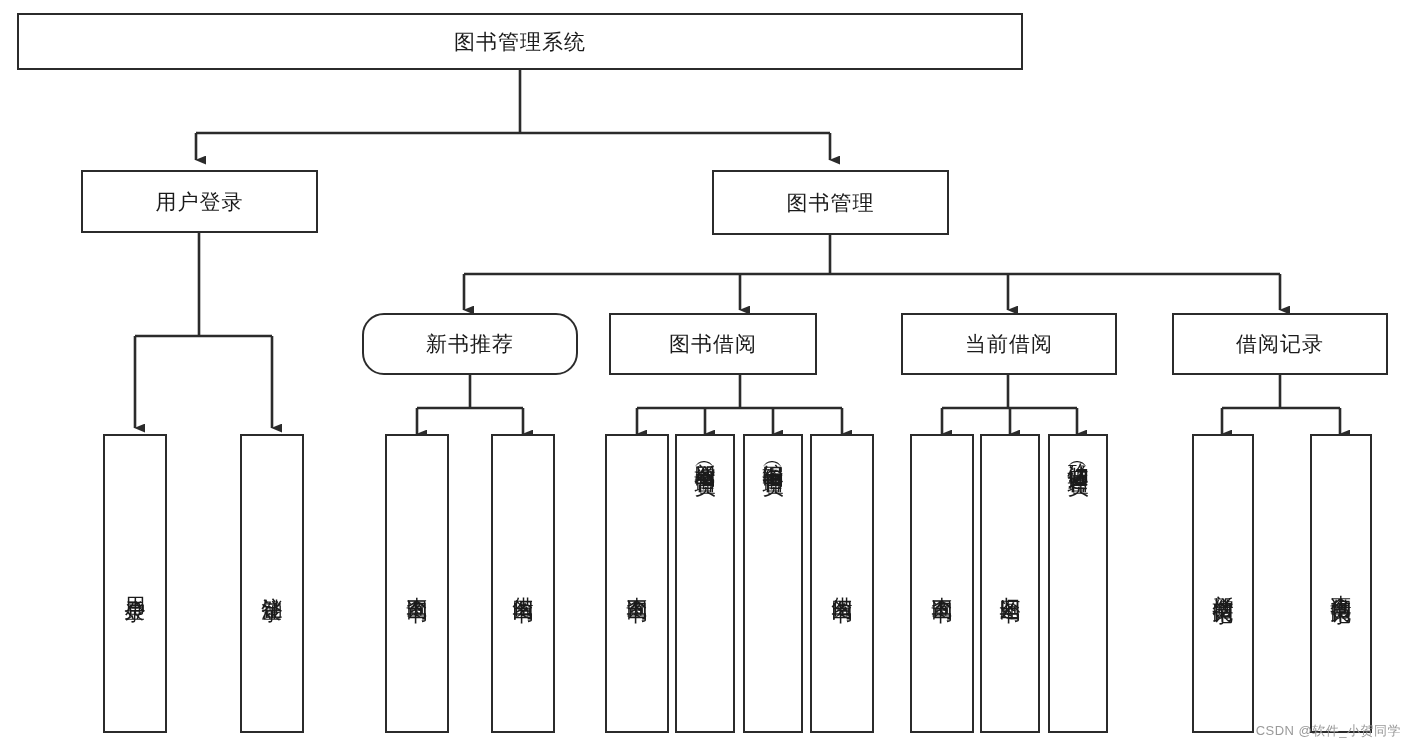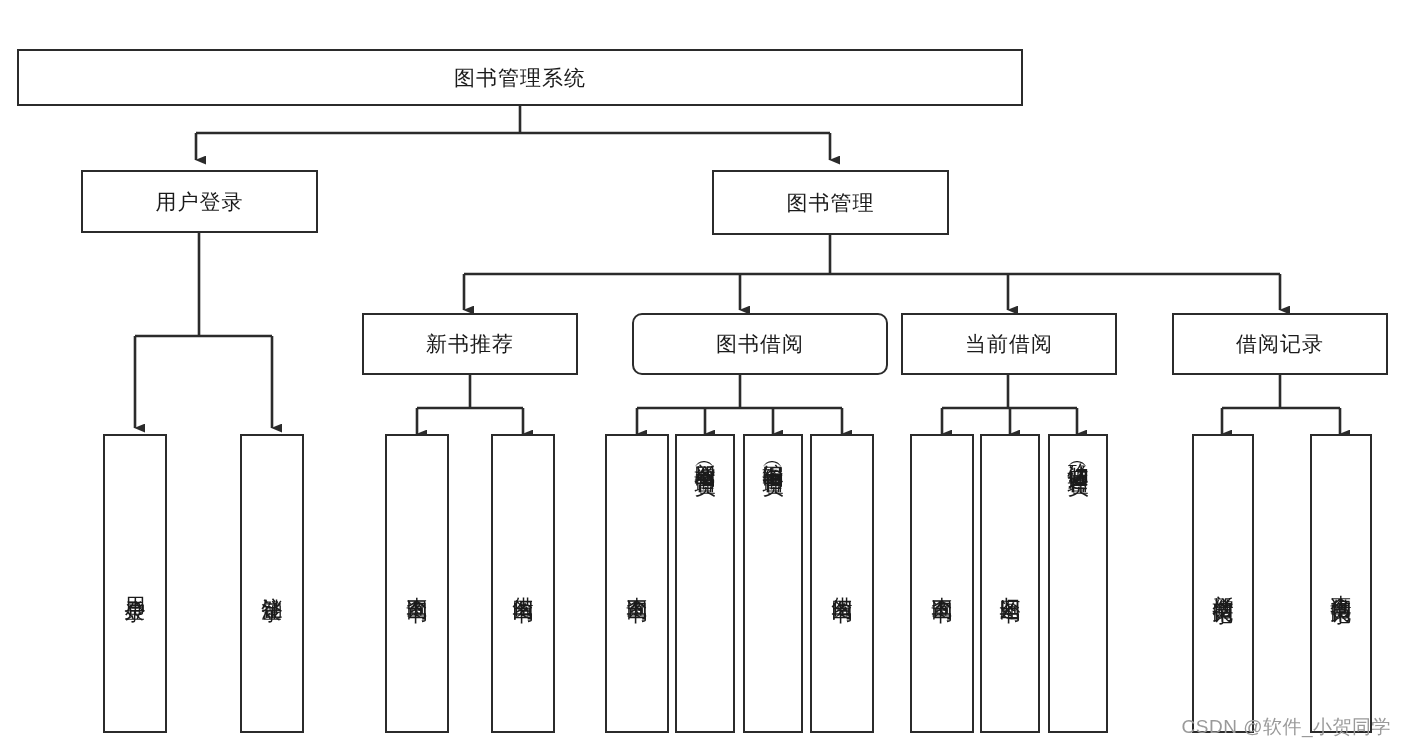--- a/index.html
+++ b/index.html
@@ -43,23 +43,23 @@
     box-sizing:border-box;
     display:flex;
     align-items:flex-start;
     justify-content:center;
     padding-top:10px;
     overflow:hidden;
   }
   .leaf-box.centered{align-items:center;padding-top:0;}
   .watermark{
     position:absolute;
-    right:14px;
+    right:4px;
     bottom:7px;
-    font-size:19px;
+    font-size:13px;
     color:#9a9a9a;
     white-space:nowrap;
     letter-spacing:0.5px;
     pointer-events:none;
   }
 </style>
 </head>
 <body>
 
 <div id="diagram-root">
@@ -122,35 +122,35 @@
     </g>
 
     <g stroke="#2b2b2b" stroke-width="2.6" fill="none">
       <path d="M1280,375 L1280,408"></path>
       <path d="M1222,408 L1340,408"></path>
       <path d="M1222,408 L1222,434" marker-end="url(#arrowhead)"></path>
       <path d="M1340,408 L1340,434" marker-end="url(#arrowhead)"></path>
     </g>
   </svg>
 
-  <div class="node-box" style="left:17px;top:13px;width:1006px;height:57px;margin-top:36px;">
+  <div class="node-box" style="left:17px;top:13px;width:1006px;height:57px;">
     <span class="node-label-h">图书管理系统</span>
   </div>
 
   <div class="node-box" style="left:81px;top:170px;width:237px;height:63px;">
     <span class="node-label-h">用户登录</span>
   </div>
   <div class="node-box" style="left:712px;top:170px;width:237px;height:65px;">
     <span class="node-label-h">图书管理</span>
   </div>
 
-  <div class="node-box" style="left:362px;top:313px;width:216px;height:62px;">
+  <div class="node-box" style="left:362px;top:313px;width:216px;height:62px;border-radius:22px;">
     <span class="node-label-h">新书推荐</span>
   </div>
-  <div class="node-box" style="left:632px;top:313px;width:256px;height:62px;border-radius:10px;">
+  <div class="node-box" style="left:609px;top:313px;width:208px;height:62px;">
     <span class="node-label-h">图书借阅</span>
   </div>
   <div class="node-box" style="left:1172px;top:313px;width:216px;height:62px;">
     <span class="node-label-h">借阅记录</span>
   </div>
   <div class="node-box" style="left:901px;top:313px;width:216px;height:62px;">
     <span class="node-label-h">当前借阅</span>
   </div>
 
   <div class="leaf-box centered" style="left:103px;top:434px;width:64px;height:299px;">

